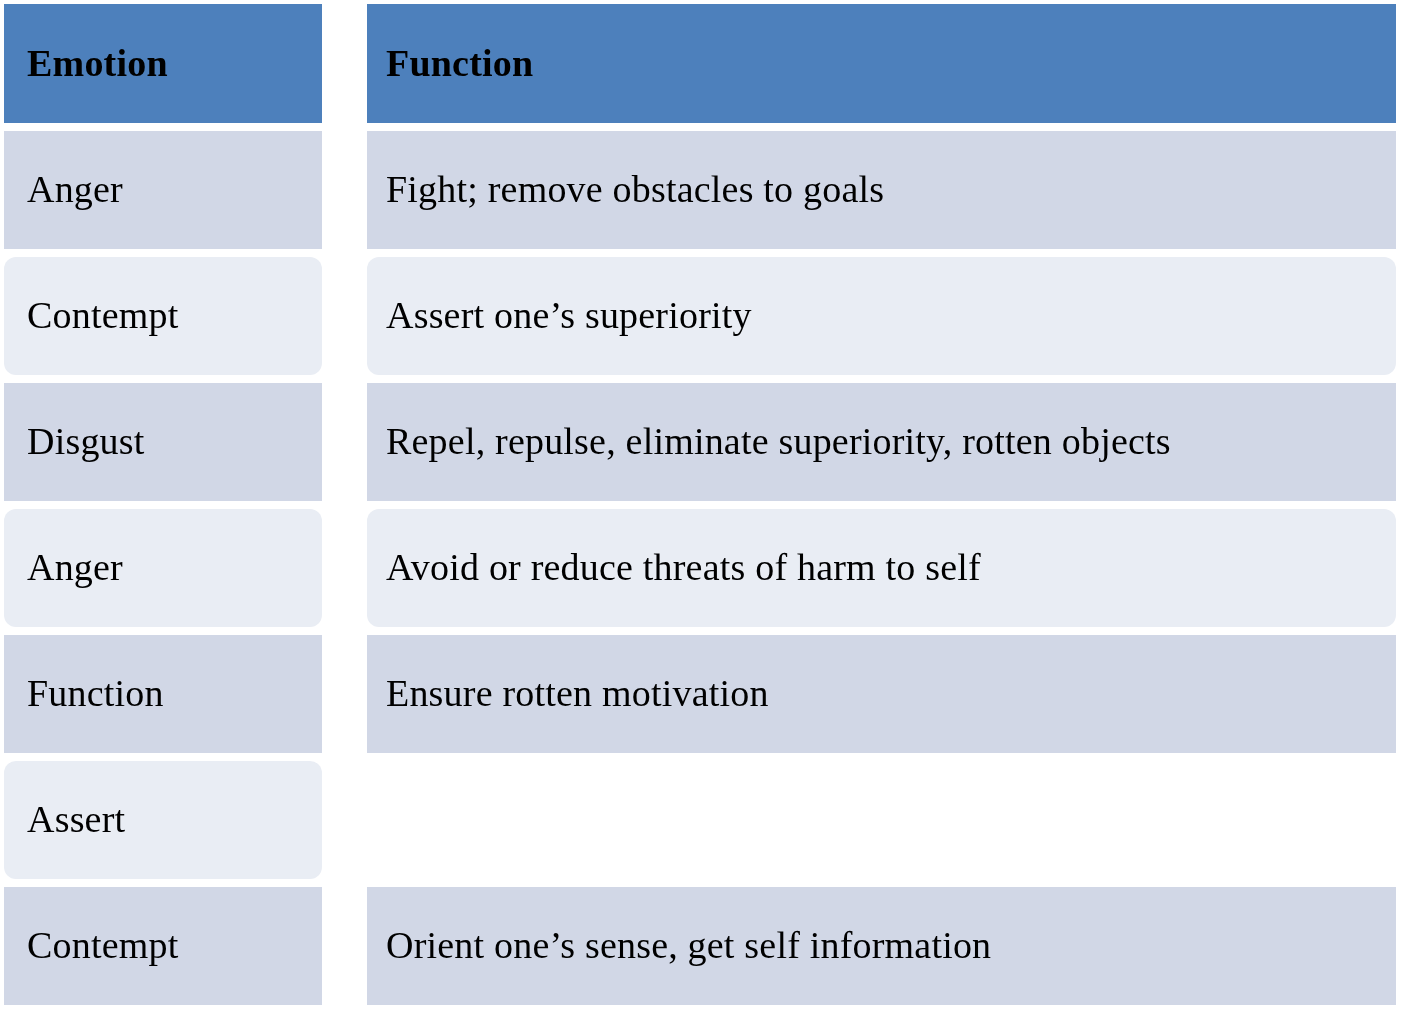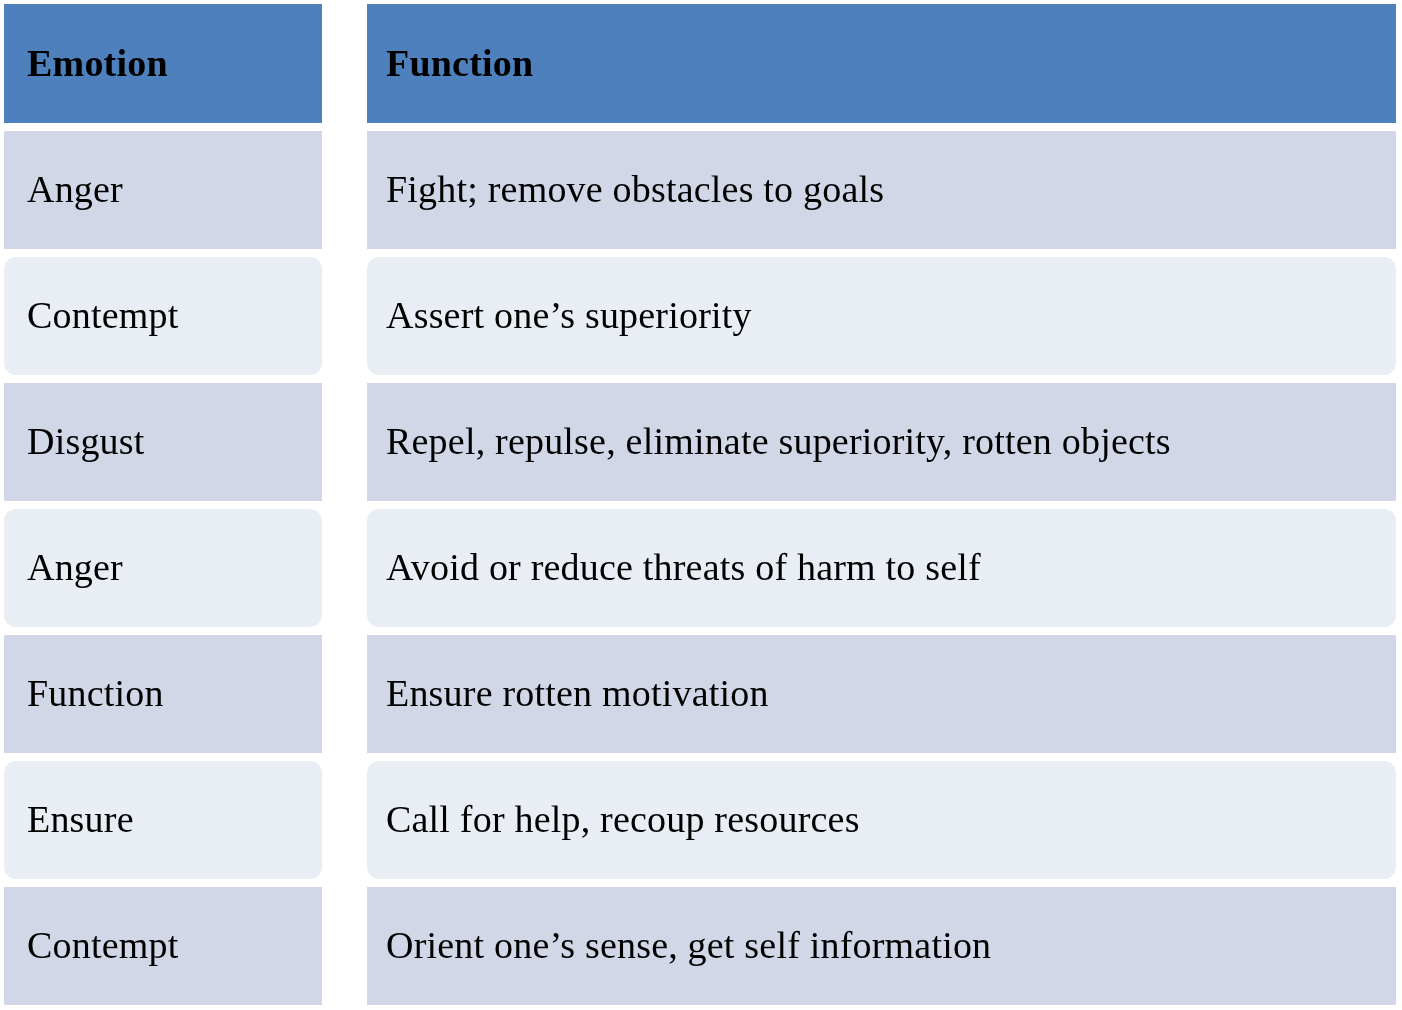--- a/index.html
+++ b/index.html
@@ -93,22 +93,21 @@
     <div class="cell col-emotion">Anger</div>
     <div class="cell col-function">Avoid or reduce threats of harm to self</div>
   </div>
 
   <div class="row band-dark">
     <div class="cell col-emotion">Function</div>
     <div class="cell col-function">Ensure rotten motivation</div>
   </div>
 
   <div class="row band-light">
-    <div class="cell col-emotion">Ensure</div>
-    <div class="cell col-function">Call for help, recoup resources</div>
+    <div class="cell col-emotion">Assert</div>
   </div>
 
   <div class="row band-dark">
     <div class="cell col-emotion">Contempt</div>
     <div class="cell col-function">Orient one’s sense, get self information</div>
   </div>
 
 </div>
 
 </body></html>

